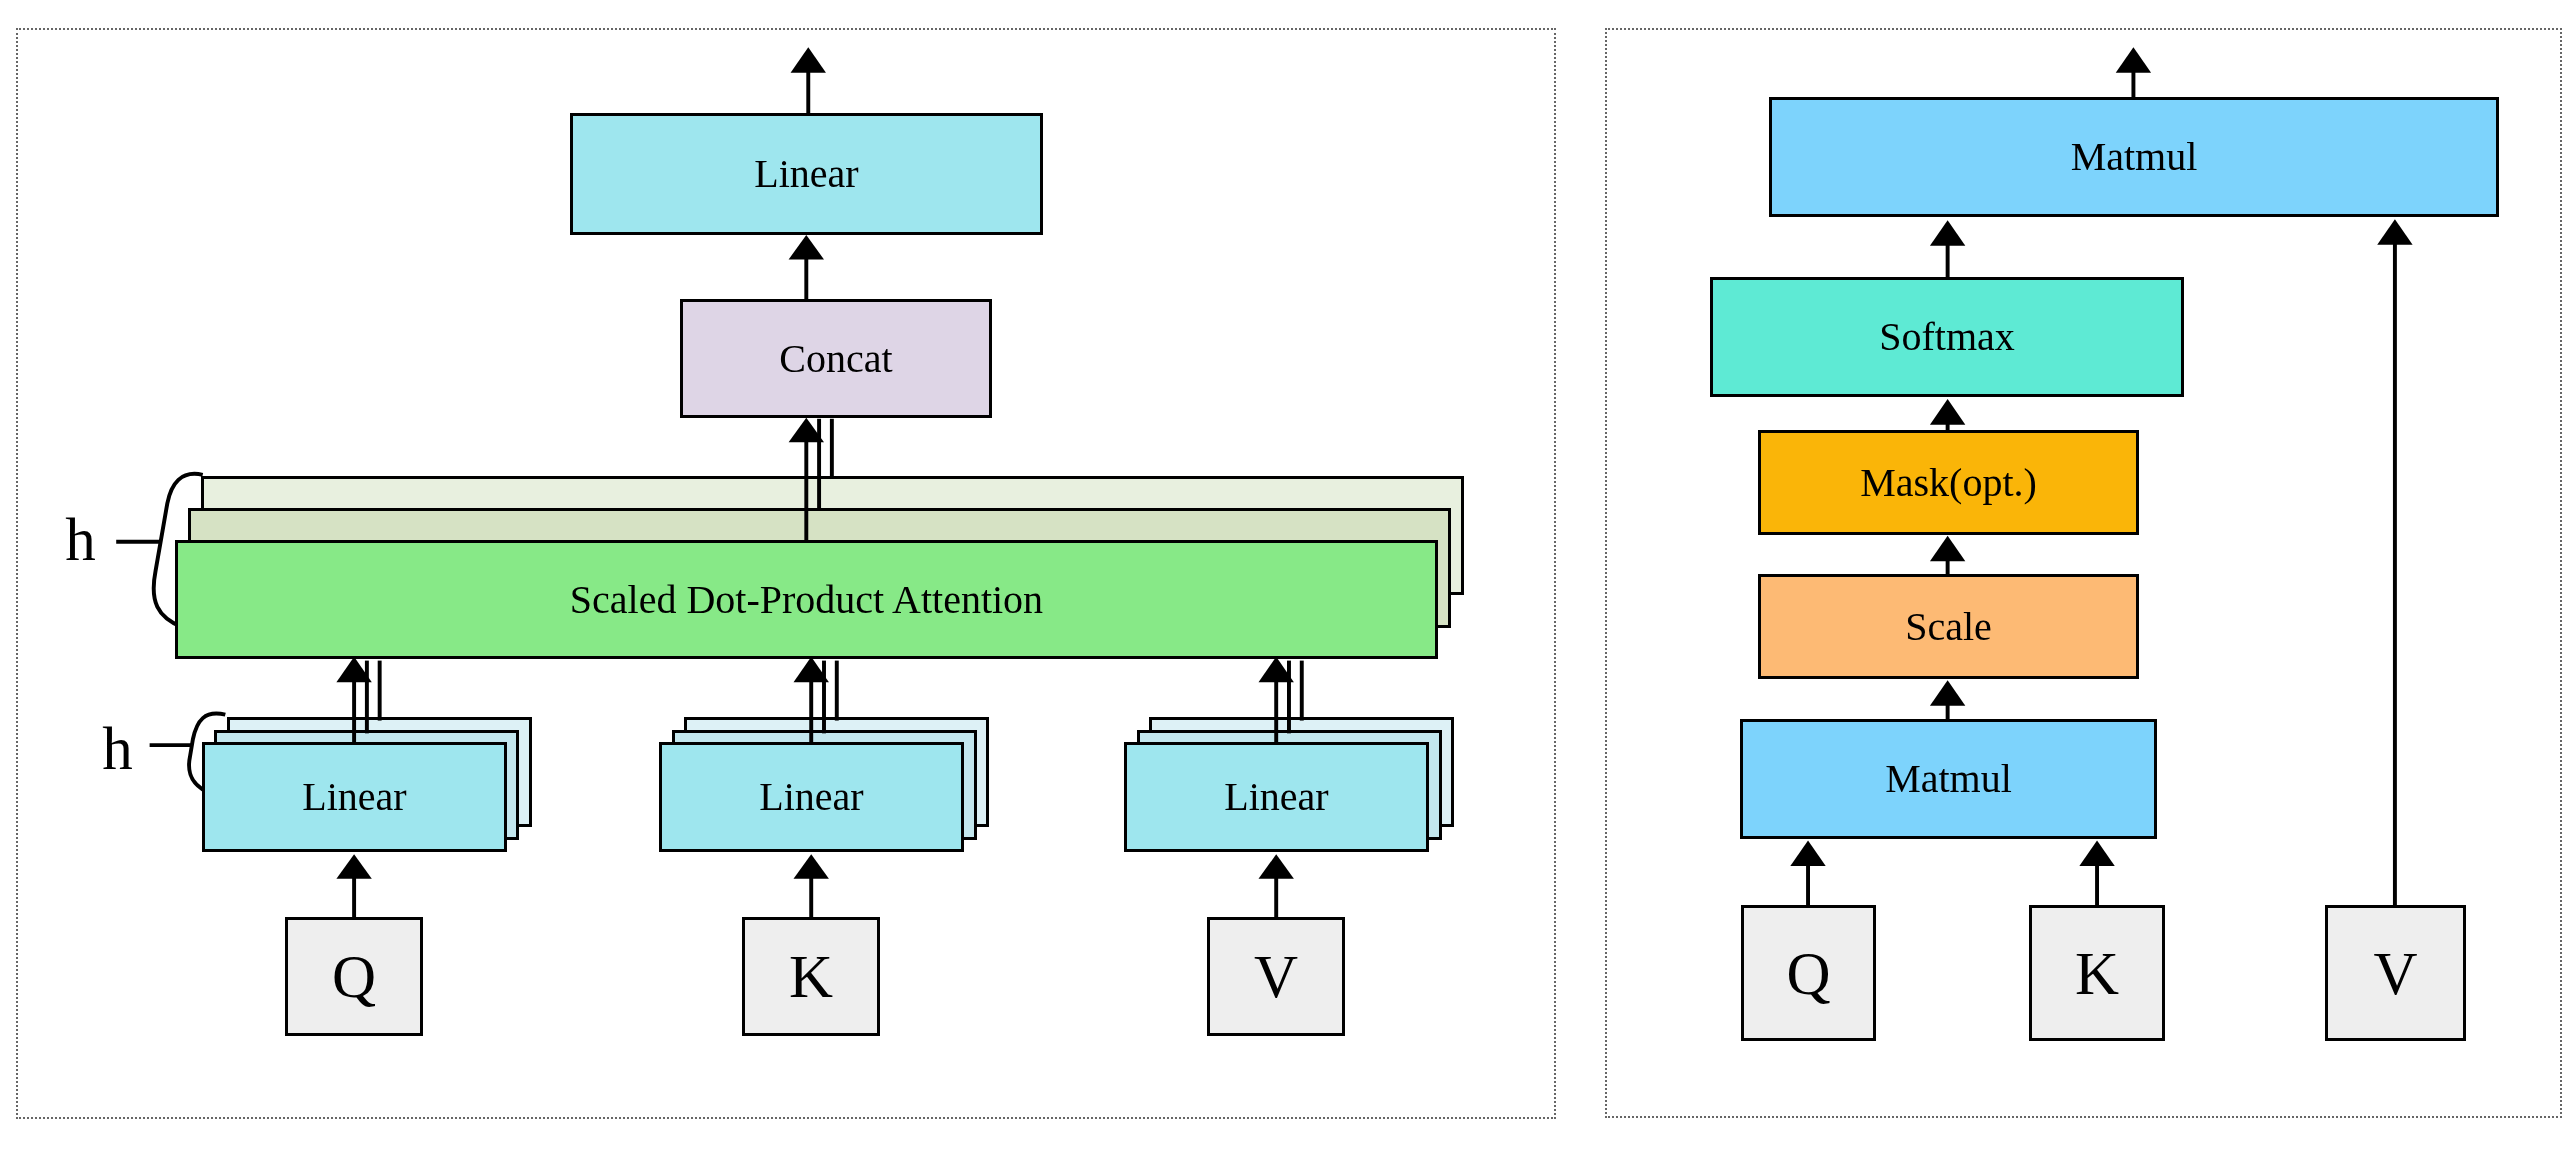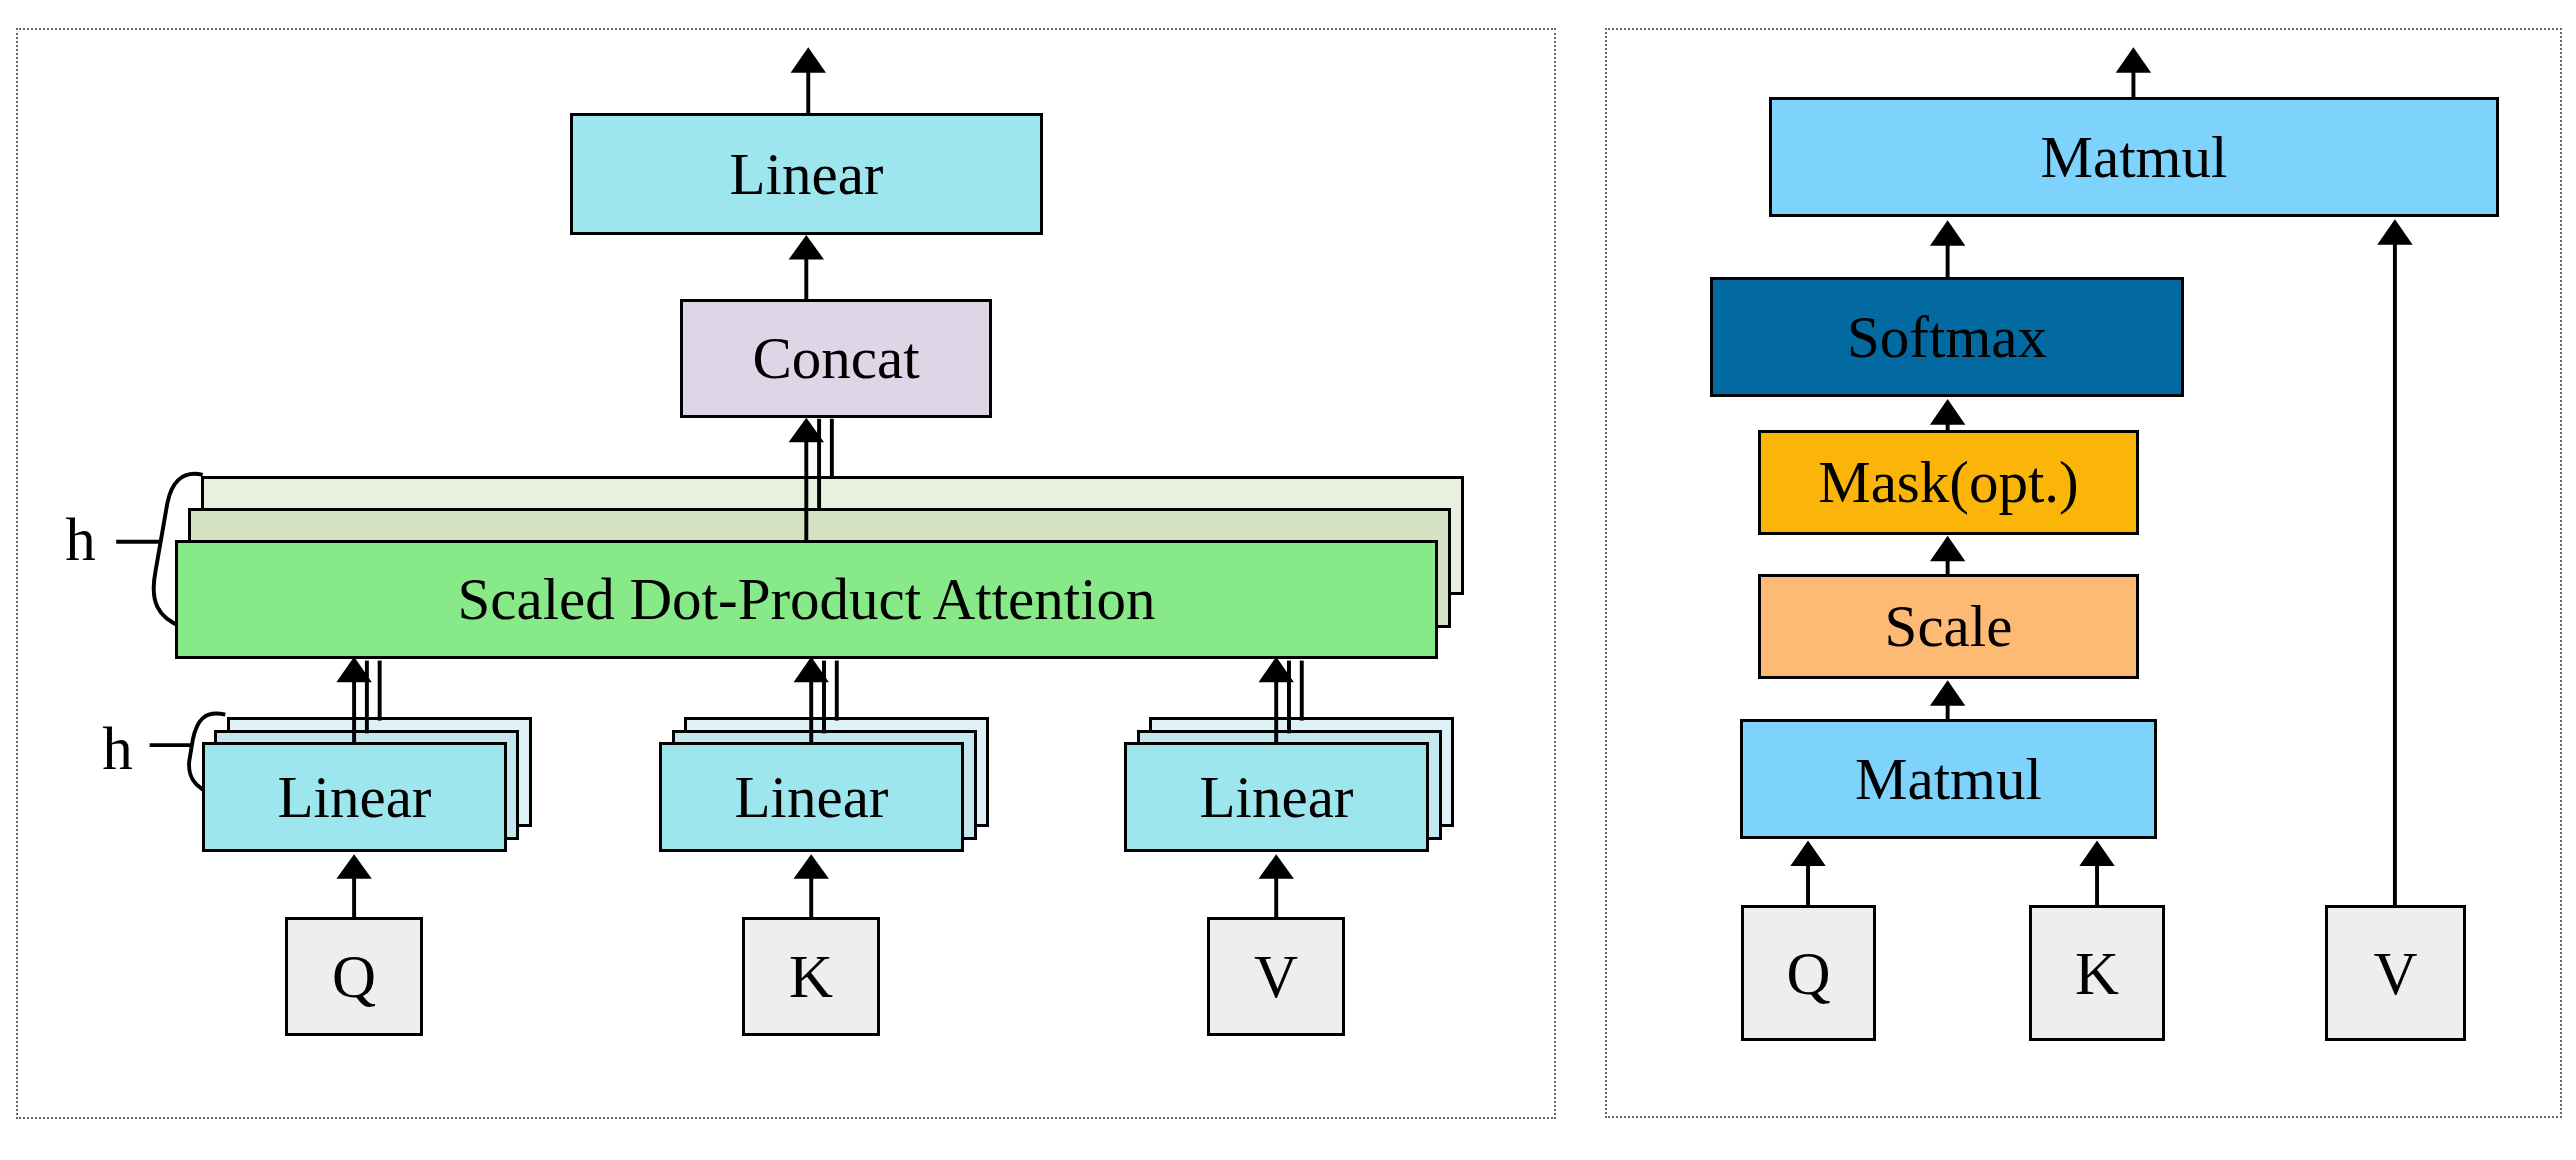--- a/index.html
+++ b/index.html
@@ -4,32 +4,32 @@
 <style>
   html,body{margin:0;padding:0;background:#ffffff;}
   #stage{
     position:relative;width:2576px;height:1160px;background:#ffffff;overflow:hidden;
     font-family:"Liberation Serif","DejaVu Serif",serif;color:#000;
   }
   .panel{position:absolute;border:2.9px dotted #666;background:transparent;z-index:0;}
   .box,.layer{position:absolute;border:3.9px solid #000;box-sizing:border-box;}
   .layer{z-index:1;}
   .box{z-index:3;display:flex;align-items:center;justify-content:center;
-       font-size:59px;line-height:1;white-space:nowrap;}
+       font-size:40px;line-height:1;white-space:nowrap;}
   .iobox{font-size:61px;}
   .hlabel{position:absolute;z-index:2;display:flex;align-items:center;justify-content:center;
           font-size:61px;line-height:1;}
   svg.wires{position:absolute;left:0;top:0;z-index:2;pointer-events:none;}
   svg.wires line, svg.wires path{stroke:#000;stroke-width:4;fill:none;}
   svg.wires polygon{fill:#000;stroke:none;}
   
   .c-cyan{background:#9EE6EE}.c-cyan-m{background:#C3E7EE}.c-cyan-b{background:#DDF1F6}
   .c-lav{background:#DED5E6}
   .c-green{background:#87E987}.c-green-m{background:#D6E2C4}.c-green-b{background:#E8F0DF}
-  .c-blue{background:#7dd3fc}.c-mint{background:#0369a1}
+  .c-blue{background:#7dd3fc}.c-mint{background:#5eead4}
   .c-amber{background:#FAB508}.c-orange{background:#fdba74}
   .c-gray{background:#EEEEEE}
 </style>
 </head>
 <body>
 
 <div id="stage">
 
   <div class="panel" style="left:15.7px;top:27.5px;width:1536px;height:1087px;"></div>
 

